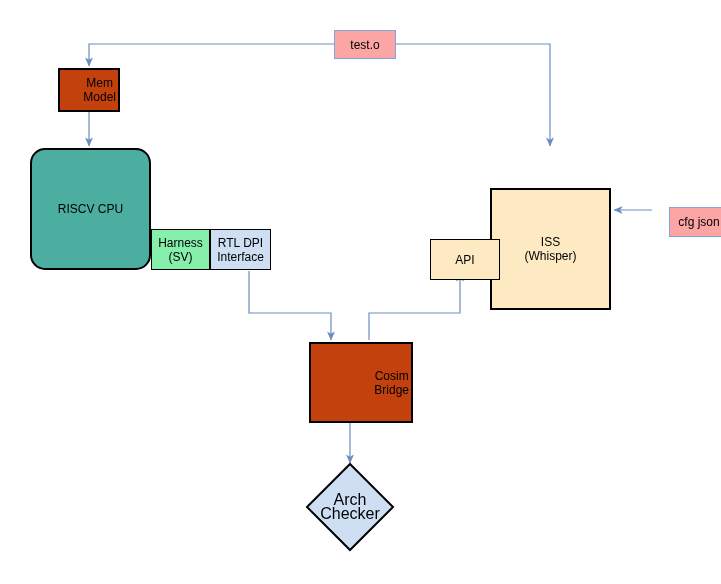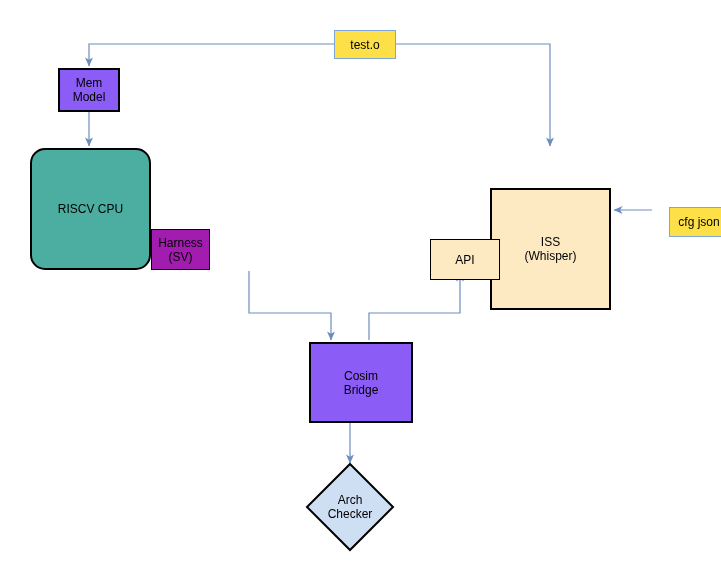--- a/index.html
+++ b/index.html
@@ -38,37 +38,38 @@
     line-height: 14px;
     z-index: 3;
   }
   .node .lbl {
     display: block;
     white-space: pre-line;
     padding: 0 2px;
   }
   
   .sk-blue-thin {
-    background: #fde047;
+    background: #fca5a5;
     border: 1px solid #7ea6d9;
   }
   .sk-blue-thick {
-    background: #8b5cf6;
+    background: #c2410c;
     border: 2px solid #000000;
+    justify-content: flex-end;
   }
   .sk-blue-dpi {
     background: #cfdff3;
     border: 1px solid #000000;
   }
   .sk-teal {
     background: #4cada1;
     border: 2px solid #000000;
   }
   .sk-green {
-    background: #a21caf;
+    background: #86efac;
     border: 1px solid #000000;
   }
   .sk-cream {
     background: #fdeac3;
     border: 2px solid #000000;
   }
   .sk-cream-thin {
     background: #fdeac3;
     border: 1px solid #000000;
   }
@@ -85,21 +86,21 @@
   .diamond-label {
     position: absolute;
     left: 0;
     top: 0;
     width: 100%;
     height: 100%;
     display: flex;
     align-items: center;
     justify-content: center;
     text-align: center;
-    font-size: 12px;
+    font-size: 16px;
     line-height: 14px;
     color: #000;
     white-space: pre-line;
   }
 </style>
 </head>
 <body>
 
 <div id="canvas">
 
@@ -139,20 +140,24 @@
 
   <div class="node sk-teal" style="left:30px; top:148px; width:121px; height:122px;border-radius:15px;">
     <span class="lbl">RISCV CPU</span>
   </div>
 
   <div class="node sk-green" style="left:151px; top:229px; width:59px; height:41px;">
     <span class="lbl">Harness
 (SV)</span>
   </div>
 
+  <div class="node sk-blue-dpi" style="left:210px; top:229px; width:61px; height:41px;">
+    <span class="lbl">RTL DPI
+Interface</span>
+  </div>
 
   <div class="node sk-cream" style="left:490px; top:148px; width:121px; height:122px;margin-top:40px;">
     <span class="lbl">ISS
 (Whisper)</span>
   </div>
 
   <div class="node sk-cream-thin" style="left:430px; top:239px; width:70px; height:41px;">
     <span class="lbl">API</span>
   </div>
 

